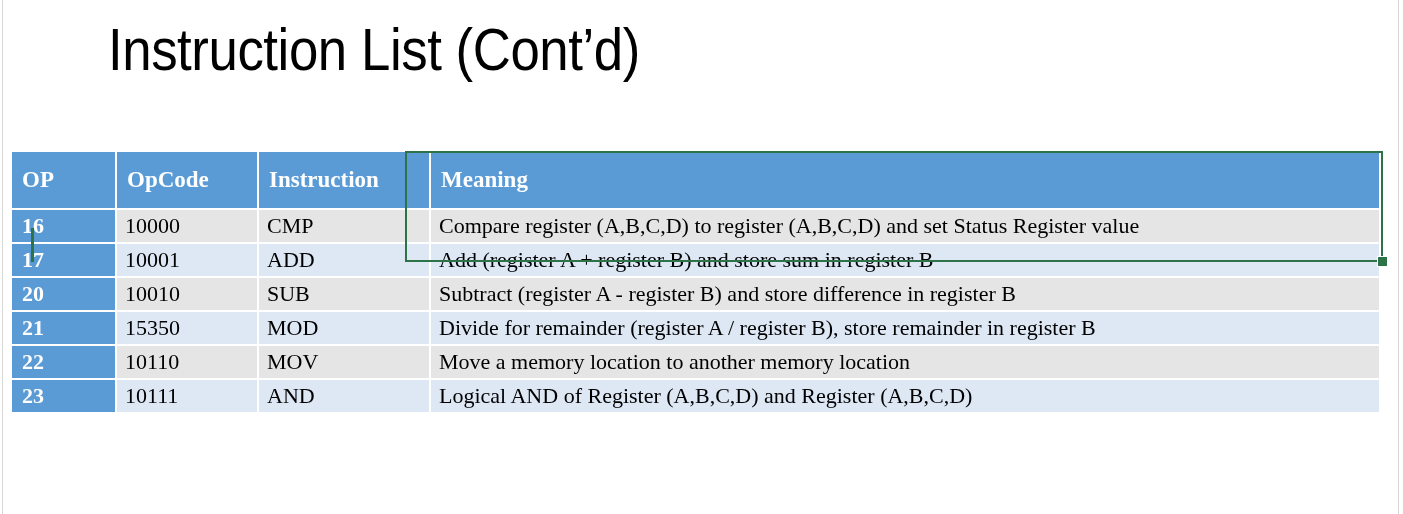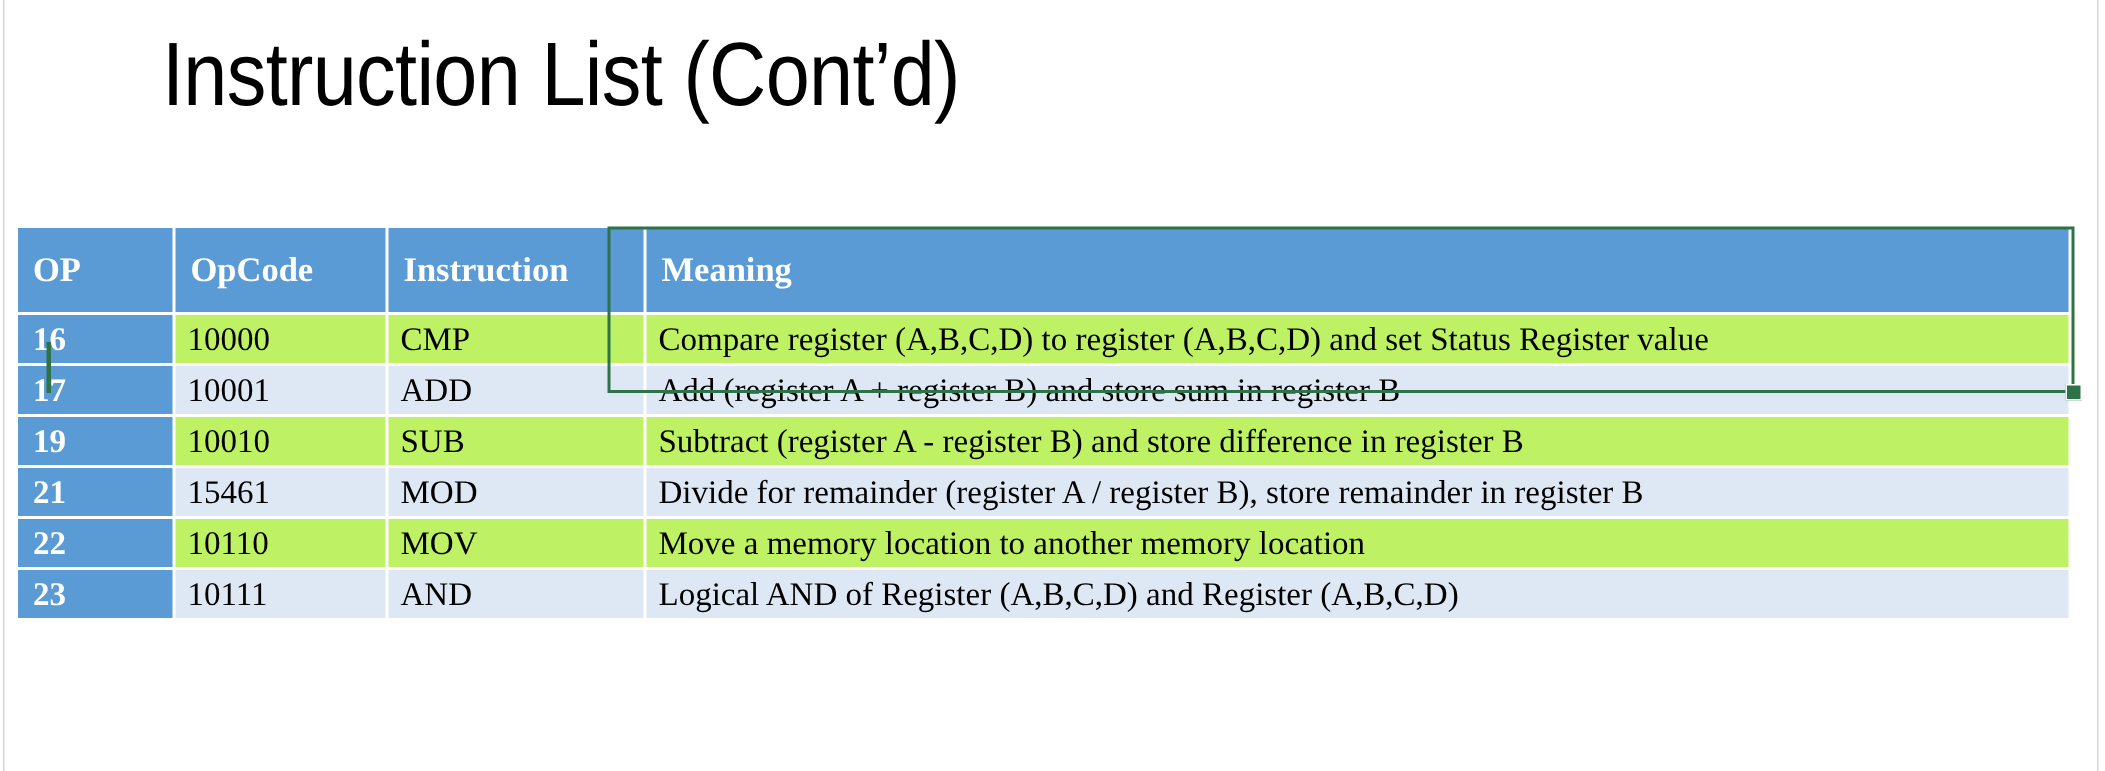--- a/index.html
+++ b/index.html
@@ -83,21 +83,21 @@
 
   
   table.instr tbody td.op {
     background: #5B9BD5;
     color: #ffffff;
     font-weight: bold;
     padding-left: 10px;
   }
 
   
-  tr.band-dark  td.data { background: #bef264; }
+  tr.band-dark  td.data { background: #e5e5e5; }
   tr.band-light td.data { background: #DEE8F5; margin-left: 12px; }
 
   td.col-opcode, th.col-opcode { width: 130px; }
   td.col-instr,  th.col-instr  { width: 160px; }
   td.col-op,     th.col-op     { width: 93px;  }
 
   
   .sel-rect {
     position: absolute;
     left: 405px;
@@ -154,28 +154,28 @@
           <td class="data col-instr">CMP</td>
           <td class="data col-meaning">Compare register (A,B,C,D) to register (A,B,C,D) and set Status Register value</td>
         </tr>
         <tr class="band-light">
           <td class="op col-op">17</td>
           <td class="data col-opcode">10001</td>
           <td class="data col-instr">ADD</td>
           <td class="data col-meaning">Add (register A + register B) and store sum in register B</td>
         </tr>
         <tr class="band-dark">
-          <td class="op col-op">19</td>
+          <td class="op col-op">20</td>
           <td class="data col-opcode">10010</td>
           <td class="data col-instr">SUB</td>
           <td class="data col-meaning">Subtract (register A - register B) and store difference in register B</td>
         </tr>
         <tr class="band-light">
           <td class="op col-op">21</td>
-          <td class="data col-opcode">15461</td>
+          <td class="data col-opcode">15350</td>
           <td class="data col-instr">MOD</td>
           <td class="data col-meaning">Divide for remainder (register A / register B), store remainder in register B</td>
         </tr>
         <tr class="band-dark">
           <td class="op col-op">22</td>
           <td class="data col-opcode">10110</td>
           <td class="data col-instr">MOV</td>
           <td class="data col-meaning">Move a memory location to another memory location</td>
         </tr>
         <tr class="band-light">

